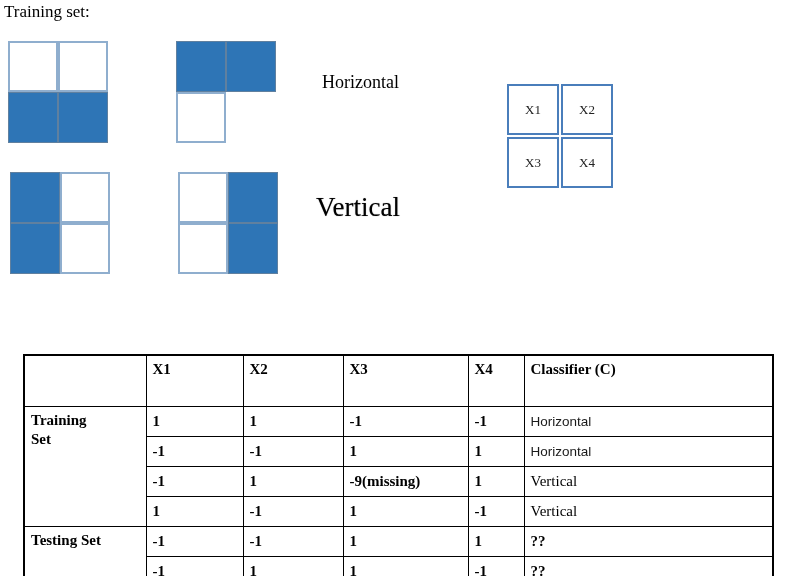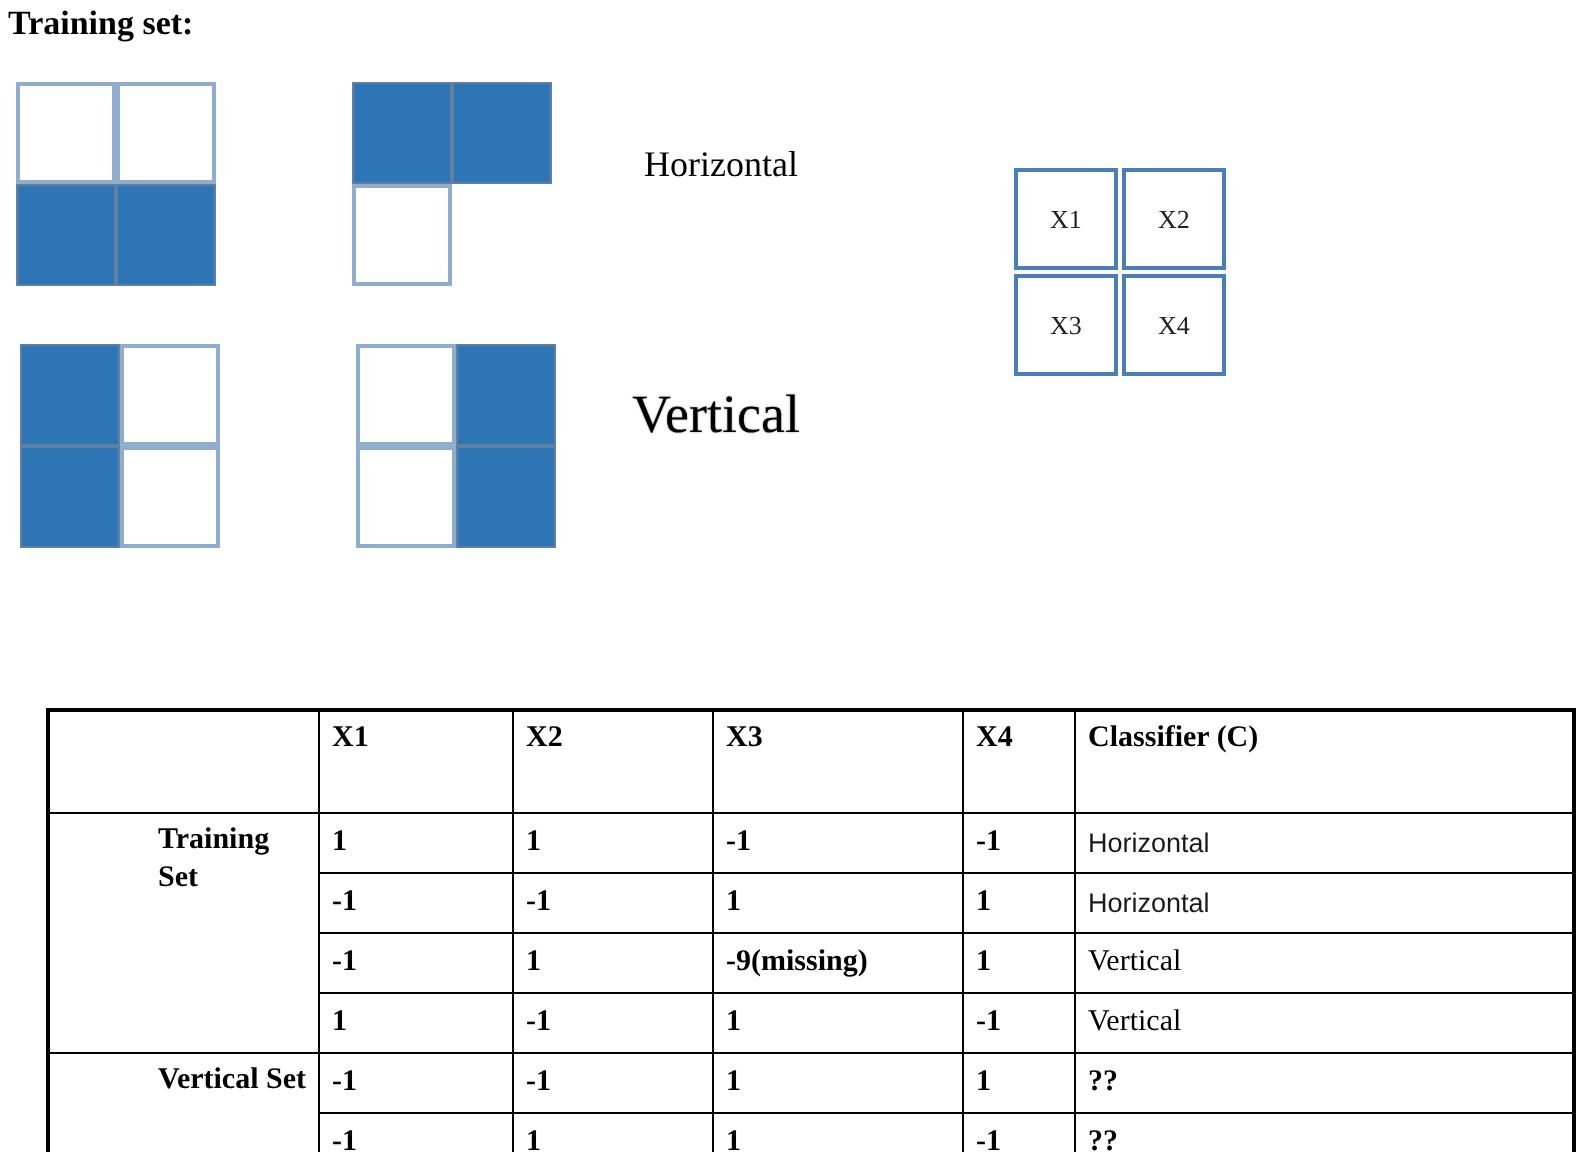--- a/index.html
+++ b/index.html
@@ -2,21 +2,21 @@
 <html><head>
 <meta charset="utf-8">
 <style>
   html,body { margin:0; padding:0; background:#fff; }
   .page {
     position:relative; width:791px; height:576px; background:#ffffff;
     font-family:"Liberation Serif", serif; color:#000; overflow:hidden;
   }
   .title {
     position:absolute; left:4px; top:2px;
-    font-size:17px; font-weight:bold;
+    font-size:17px; font-weight:normal;
   }
   
   .pgrid {
     position:absolute; display:grid;
     grid-template-columns:50px 50px; grid-template-rows:51px 51px;
   }
   .pcell { box-sizing:border-box; }
   .pcell.white { background:#ffffff; border:2px solid #8FAECE; }
   .pcell.blue  { background:#2E75B6; border:1px solid #60809F; }
   #grid1 { left:8px;   top:41px; }
@@ -41,21 +41,21 @@
     border-collapse:collapse; table-layout:fixed;
     font-size:15px; font-weight:bold; border:2px solid #000;
   }
   .dtable th, .dtable td {
     border:1.5px solid #000; padding:1px 6px;
     text-align:left; overflow:hidden; white-space:nowrap;
   }
   .dtable th { height:44px; vertical-align:top; padding-top:5px; font-size:15px; }
   .dtable td { height:27px; vertical-align:middle; }
   .rowlabel { vertical-align:top !important; padding-top:4px !important; }
-  .rowlabel span { display:block; line-height:1.25;margin-left:48px; }
+  .rowlabel span { display:block; line-height:1.25; }
   td.cls { font-weight:normal; }
   td.cls.sans  { font-family:"Liberation Sans", sans-serif; font-size:13.5px; color:#1a1a1a; }
   td.cls.serif { font-family:"Liberation Serif", serif; font-size:15px; }
   td.cls.bold  { font-family:"Liberation Serif", serif; font-size:15px; font-weight:bold; }
 </style>
 </head>
 <body>
 
 <div class="page">
 
@@ -141,21 +141,21 @@
     </tr>
     <tr>
       <td>1</td>
       <td>-1</td>
       <td>1</td>
       <td>-1</td>
       <td class="cls serif">Vertical</td>
     </tr>
     <tr>
       <td class="rowlabel" rowspan="2">
-        <span>Vertical Set</span>
+        <span>Testing Set</span>
       </td>
       <td>-1</td>
       <td>-1</td>
       <td>1</td>
       <td>1</td>
       <td class="cls bold">??</td>
     </tr>
     <tr>
       <td>-1</td>
       <td>1</td>

